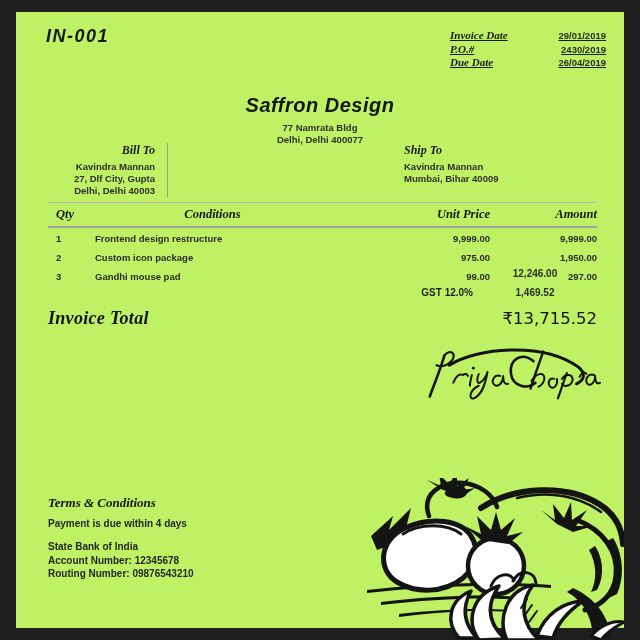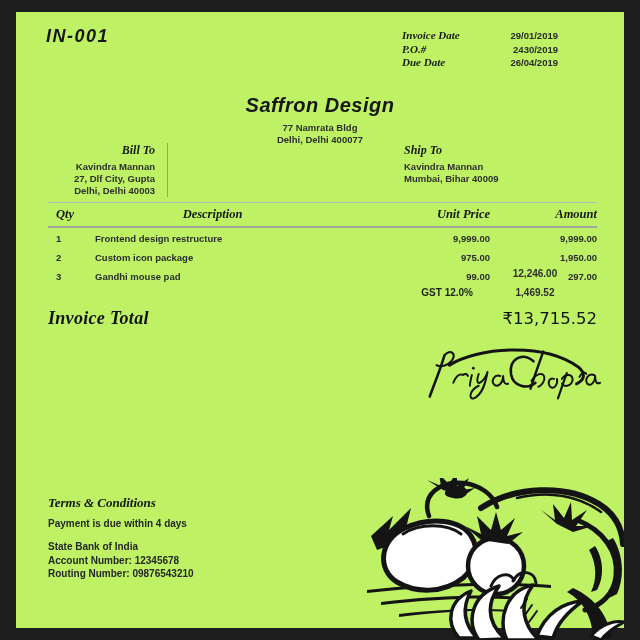--- a/index.html
+++ b/index.html
@@ -18,21 +18,21 @@
   .serif-bi { font-family:"Liberation Serif", serif; font-weight:700; font-style:italic; }
 
   
   .inv-no {
     position:absolute; left:30px; top:14px;
     font-weight:700; font-style:italic; font-size:18px; letter-spacing:1.5px;
     color:#161616;
   }
 
   
-  .meta { position:absolute; left:386px; top:17px; width:156px; }
+  .meta { position:absolute; left:434px; top:17px; width:156px;text-decoration:underline; }
   .meta-row { display:flex; justify-content:space-between; align-items:baseline; line-height:12.5px; }
   .meta-label { font-size:11px; }
   .meta-value { font-size:9.5px; font-weight:700; color:#2a2a2a; }
 
   
   .company { position:absolute; left:0; top:82px; width:608px; text-align:center; }
   .company-name { font-weight:700; font-style:italic; font-size:20px; letter-spacing:0.5px; color:#161616; }
   .company-addr { font-size:9.5px; font-weight:700; color:#2e2e2e; line-height:12px; margin-top:5px; }
 
   
@@ -119,21 +119,21 @@
     <div class="bs-col bs-right">
       <div class="bs-head serif-bi">Ship To</div>
       <div class="bs-line">Kavindra Mannan</div>
       <div class="bs-line">Mumbai, Bihar 40009</div>
     </div>
   </div>
 
   <div class="table">
     <div class="trow thead">
       <div class="th c-qty">Qty</div>
-      <div class="th center">Description</div>
+      <div class="th center">Conditions</div>
       <div class="th right">Unit Price</div>
       <div class="th right">Amount</div>
     </div>
     <div class="trow tbody-row">
       <div class="td c-qty">1</div>
       <div class="td c-desc">Frontend design restructure</div>
       <div class="td right">9,999.00</div>
       <div class="td right">9,999.00</div>
     </div>
     <div class="trow tbody-row">

